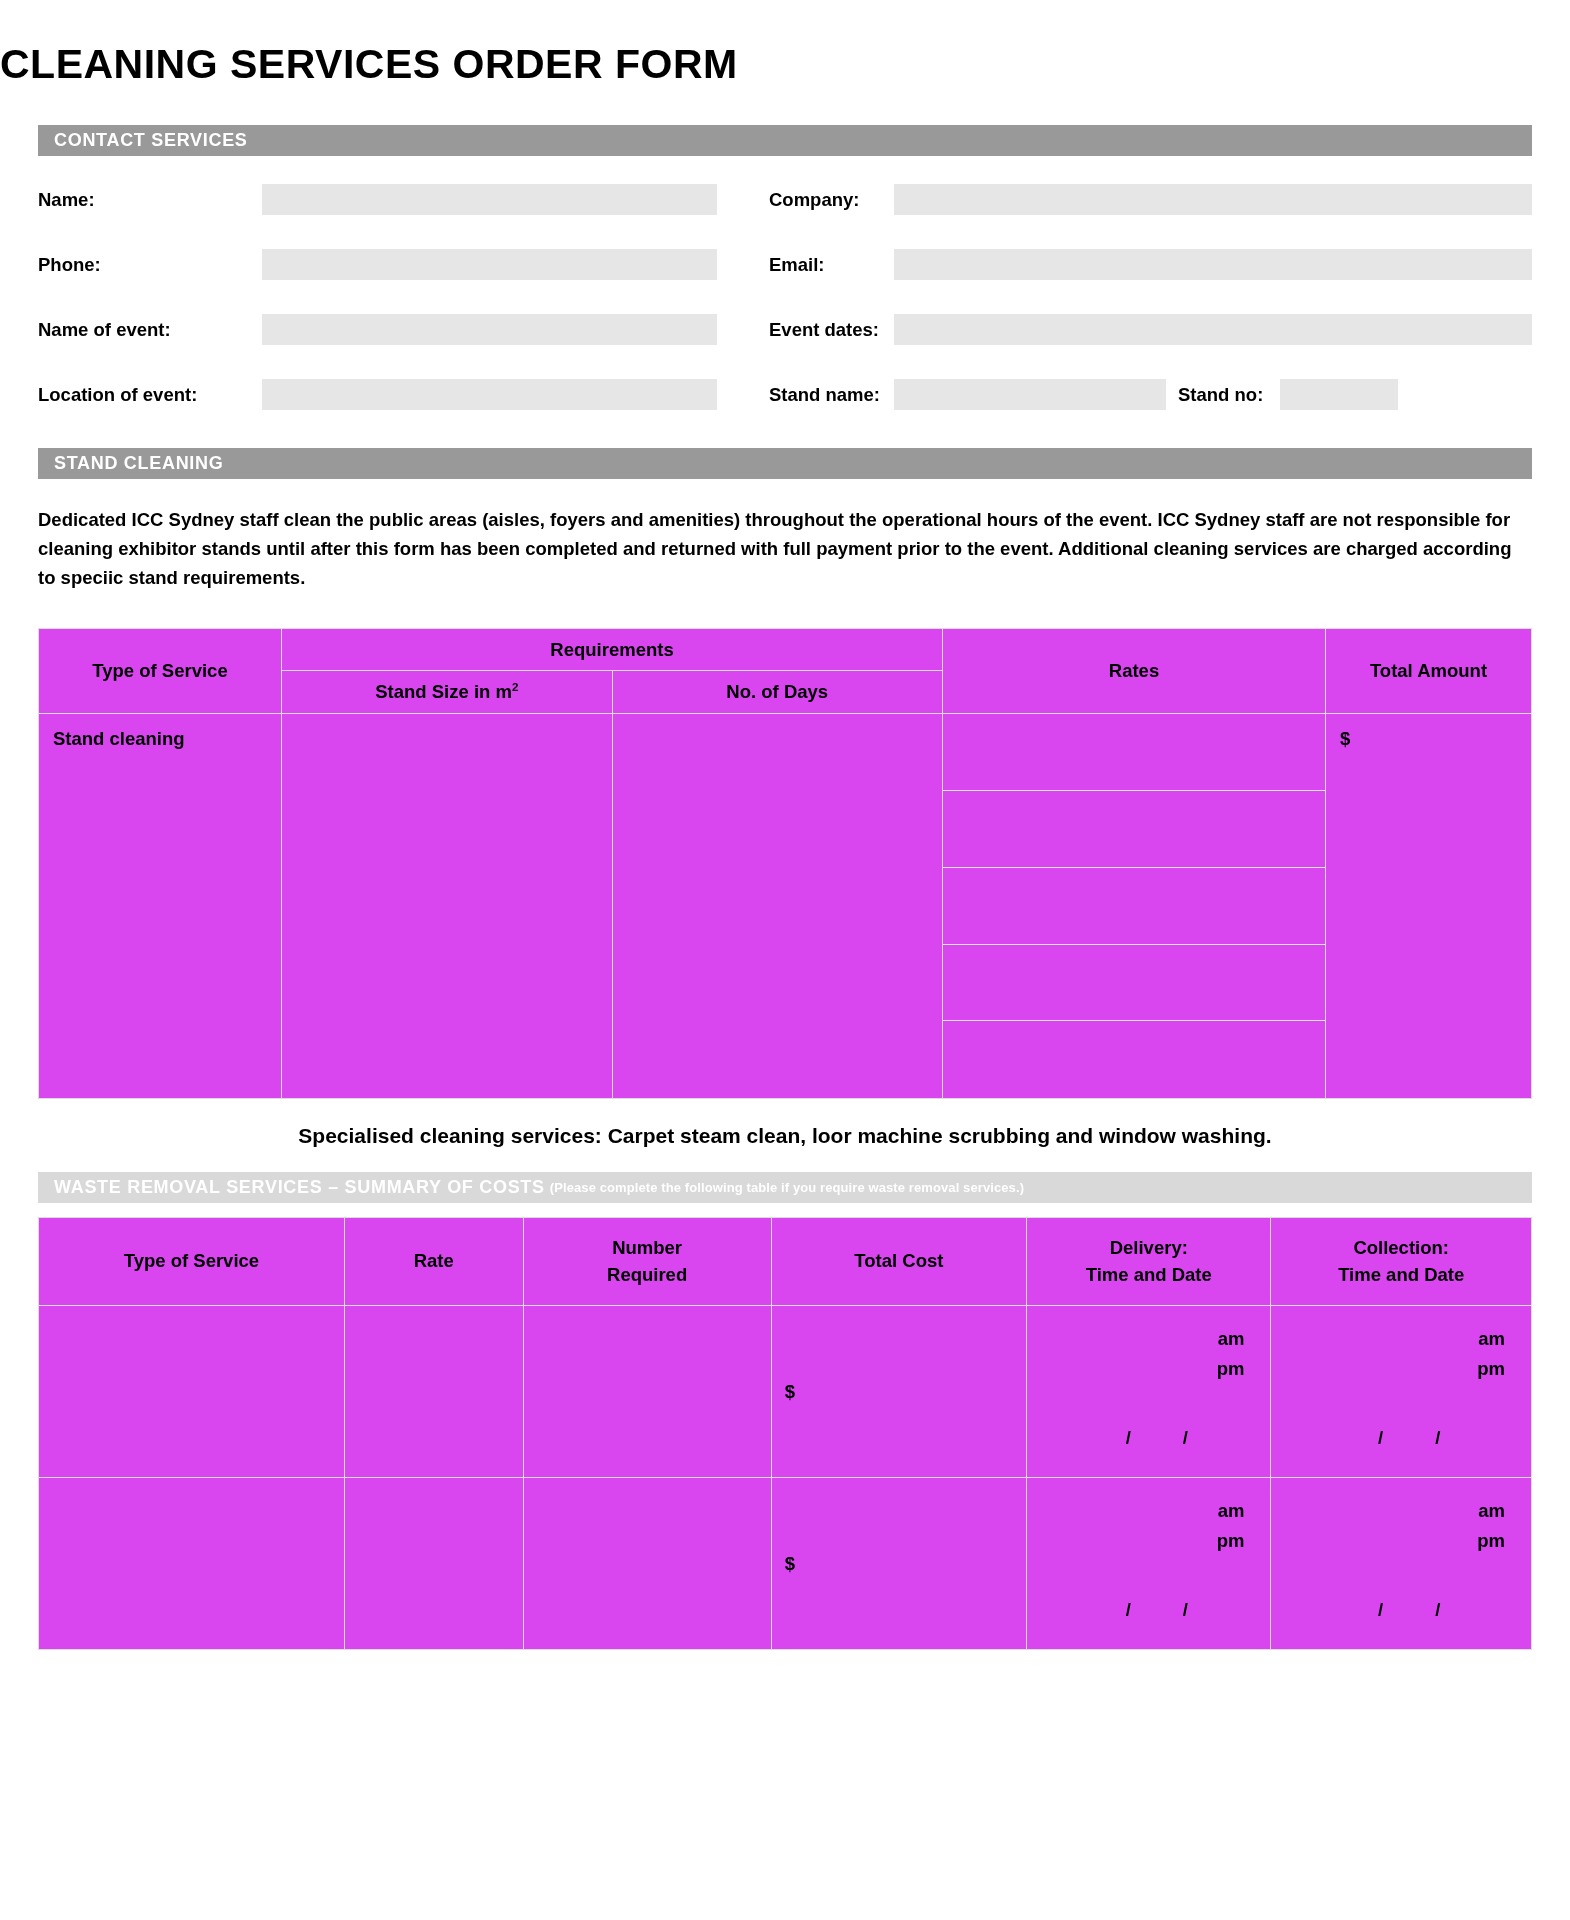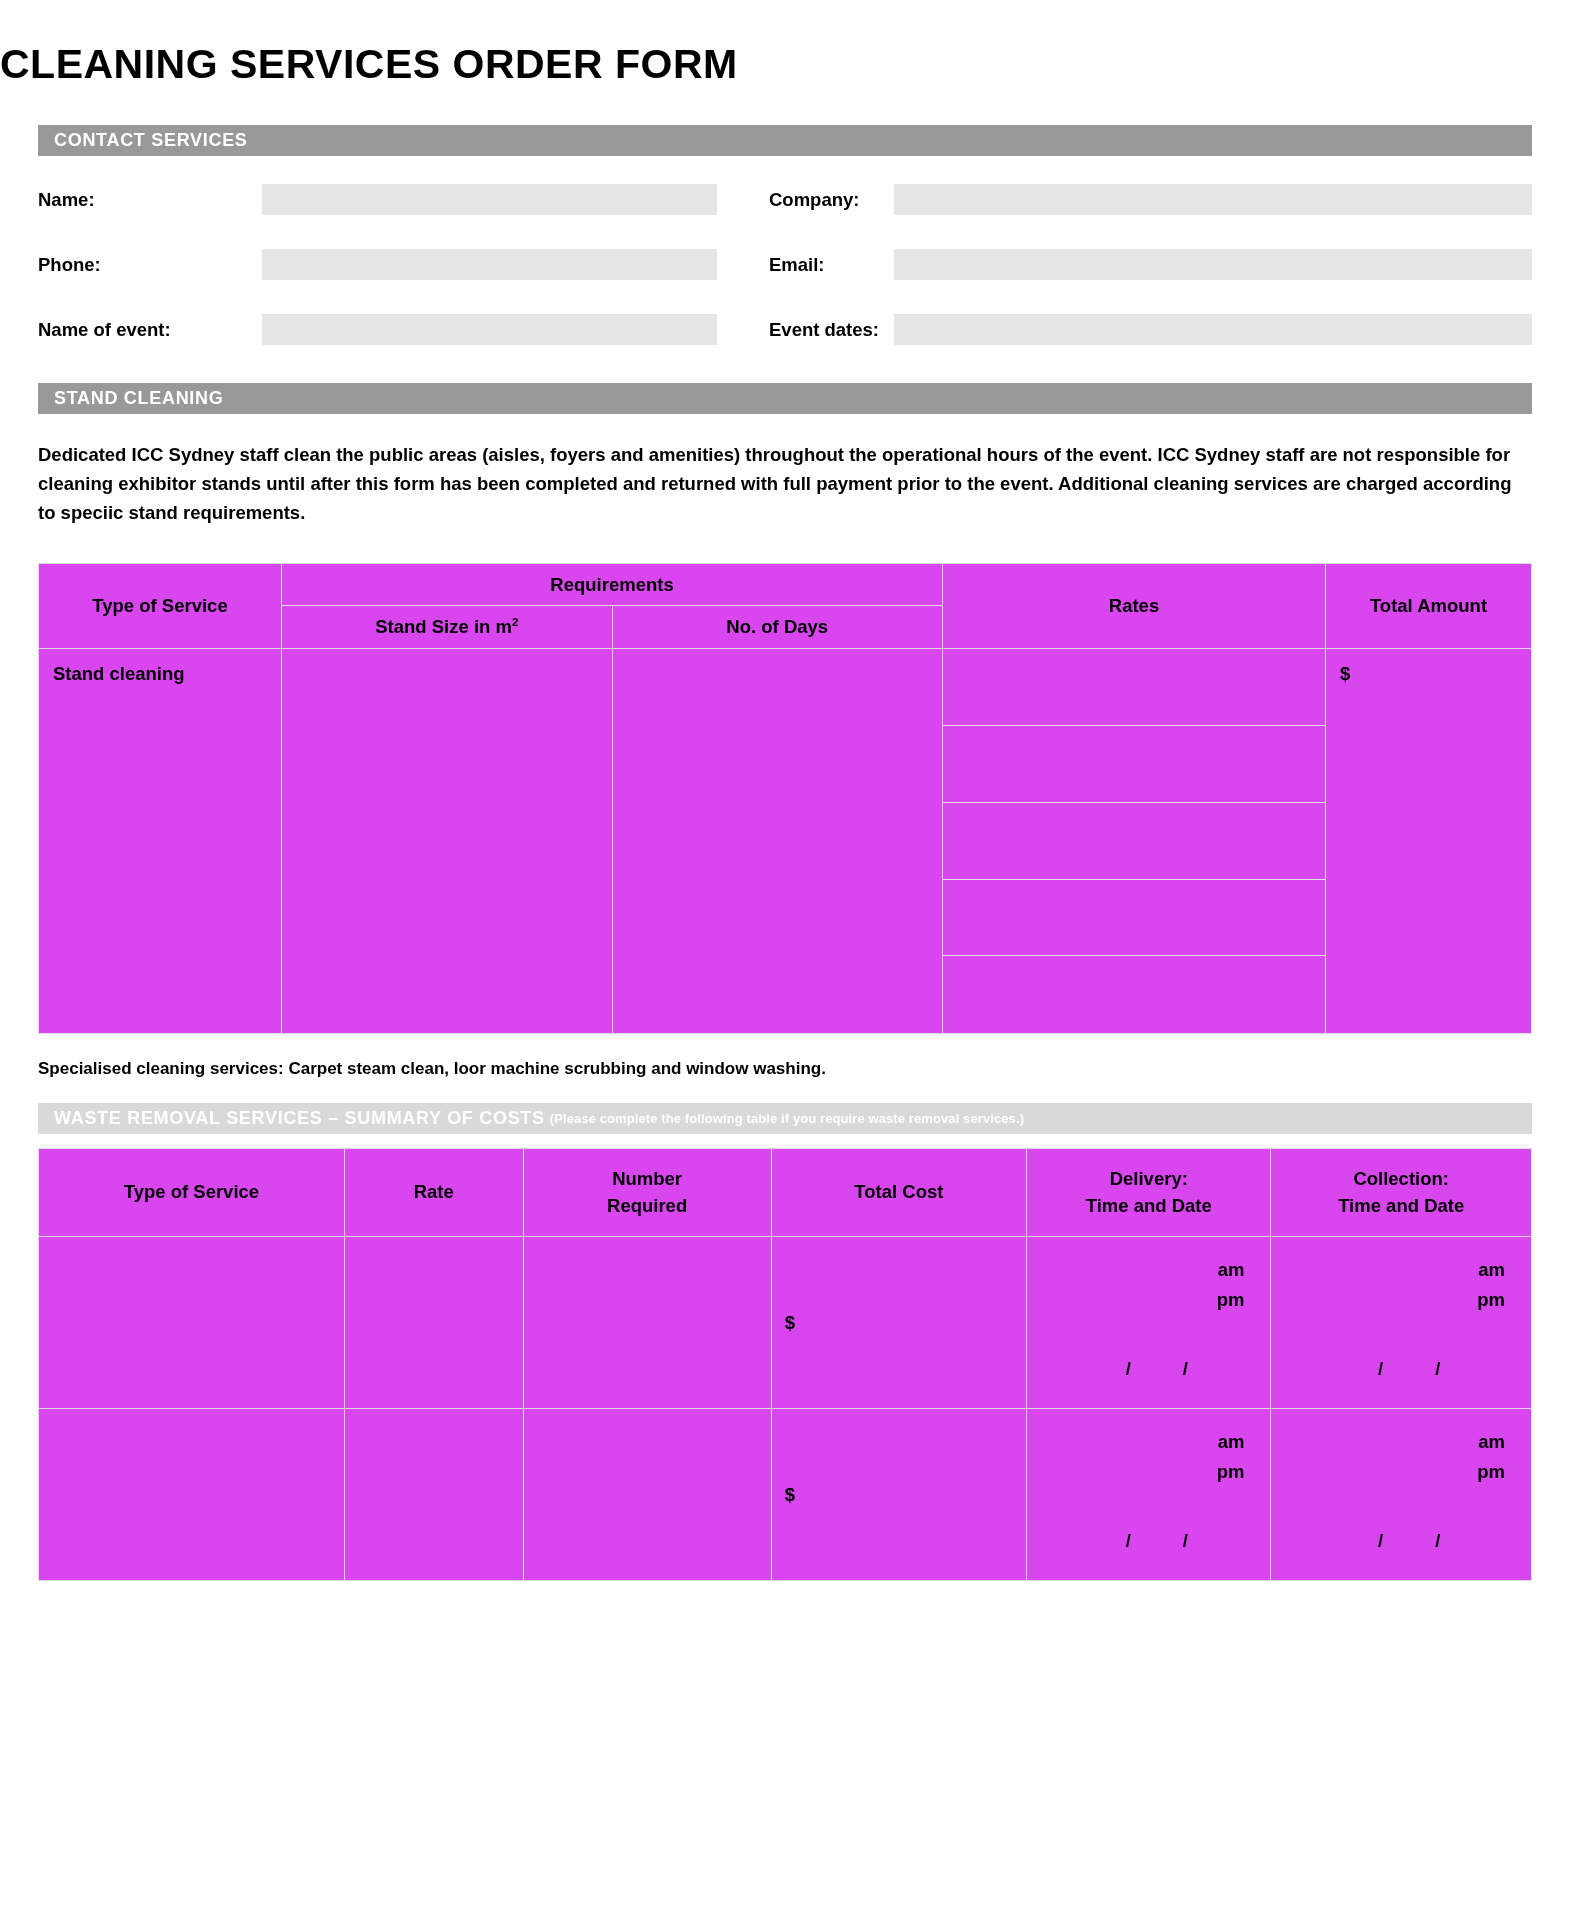--- a/index.html
+++ b/index.html
@@ -97,23 +97,24 @@
   
   .para {
     margin: 26px 38px 0 38px;
     font-size: 18.5px;
     font-weight: bold;
     line-height: 1.57;
     max-width: 1492px;
   }
   .note-line {
     margin: 0 38px;
-    font-size: 17px;
+    font-size: 21px;
     font-weight: bold;
     line-height: 1.0;
+    text-align: center;
   }
   #note-specialised { margin-top: 26px; }
   #note-rates { margin-top: 26px; }
 
   
   table.form-table {
     margin: 0 38px;
     border-collapse: collapse;
     width: calc(100% - 76px);
     table-layout: fixed;
@@ -216,20 +217,29 @@
     </div>
 
     <div class="contact-row">
       <span class="fld-label lbl-left">Name of event:</span>
       <div class="fld-box box-left"></div>
       <span class="gap-mid"></span>
       <span class="fld-label lbl-right">Event dates:</span>
       <div class="fld-box box-right"></div>
     </div>
 
+    <div class="contact-row">
+      <span class="fld-label lbl-left">Location of event:</span>
+      <div class="fld-box box-left"></div>
+      <span class="gap-mid"></span>
+      <span class="fld-label lbl-right">Stand name:</span>
+      <div class="fld-box box-standname"></div>
+      <span class="fld-label lbl-standno">Stand no:</span>
+      <div class="fld-box box-standno"></div>
+    </div>
 
   </div>
 
   <div class="section-bar" id="stand-bar">
     <span class="bar-label">STAND CLEANING</span>
   </div>
 
   <p class="para">Dedicated ICC Sydney staff clean the public areas (aisles, foyers and amenities) throughout the operational hours of the event. ICC Sydney staff are not responsible for cleaning exhibitor stands until after this form has been completed and returned with full payment prior to the event. Additional cleaning services are charged according to speciic stand requirements.</p>
 
   <table class="form-table" id="stand-table">

